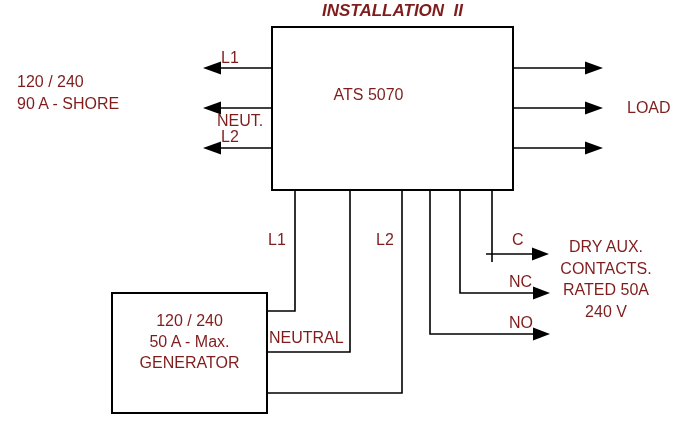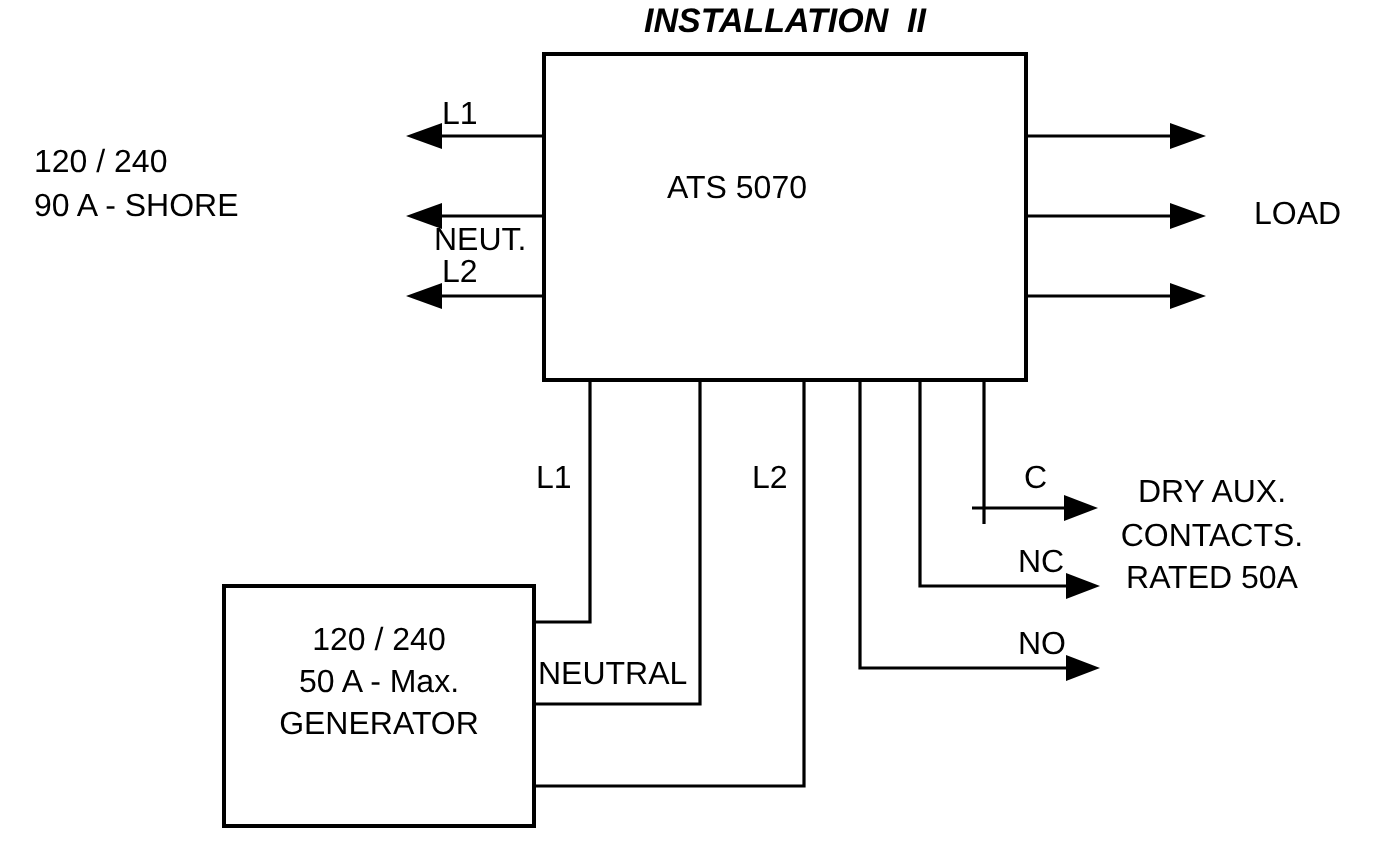--- a/index.html
+++ b/index.html
@@ -1,18 +1,18 @@
 <!DOCTYPE html>
 <html><head>
 <meta charset="utf-8">
 <style>
   html,body{margin:0;padding:0;background:#ffffff;}
   #stage{
     position:relative;width:689px;height:430px;background:#ffffff;
-    font-family:"Liberation Sans", sans-serif;color:#000000;overflow:hidden;
+    font-family:"Liberation Sans", sans-serif;color:#7f1d1d;overflow:hidden;
   }
   .box{position:absolute;border:2px solid #000;background:#fff;box-sizing:border-box;}
   .lbl{position:absolute;font-size:16px;line-height:1;white-space:nowrap;text-align:center;}
   #title{position:absolute;left:271px;top:1px;width:243px;text-align:center;
     font-size:17px;font-weight:bold;font-style:italic;white-space:pre;}
   #shore-text{position:absolute;left:17px;top:71px;font-size:16px;line-height:22px;}
   #ats-label{position:absolute;left:271px;top:87px;width:195px;text-align:center;font-size:16px;line-height:1;}
   #gen-text{position:absolute;left:111px;top:292px;width:157px;padding-top:18px;
     box-sizing:border-box;text-align:center;font-size:16px;line-height:21px;}
   #aux-text{position:absolute;left:551px;top:236px;width:110px;text-align:center;
@@ -107,15 +107,16 @@
   </div>
 
   <div class="lbl" style="left:512px;top:232px;">C</div>
   <div class="lbl" style="left:509px;top:274px;">NC</div>
   <div class="lbl" style="left:509px;top:315px;">NO</div>
 
   <div id="aux-text">
     <div>DRY AUX.</div>
     <div>CONTACTS.</div>
     <div>RATED 50A</div>
+    <div>240 V</div>
   </div>
 
 </div>
 
 </body></html>

